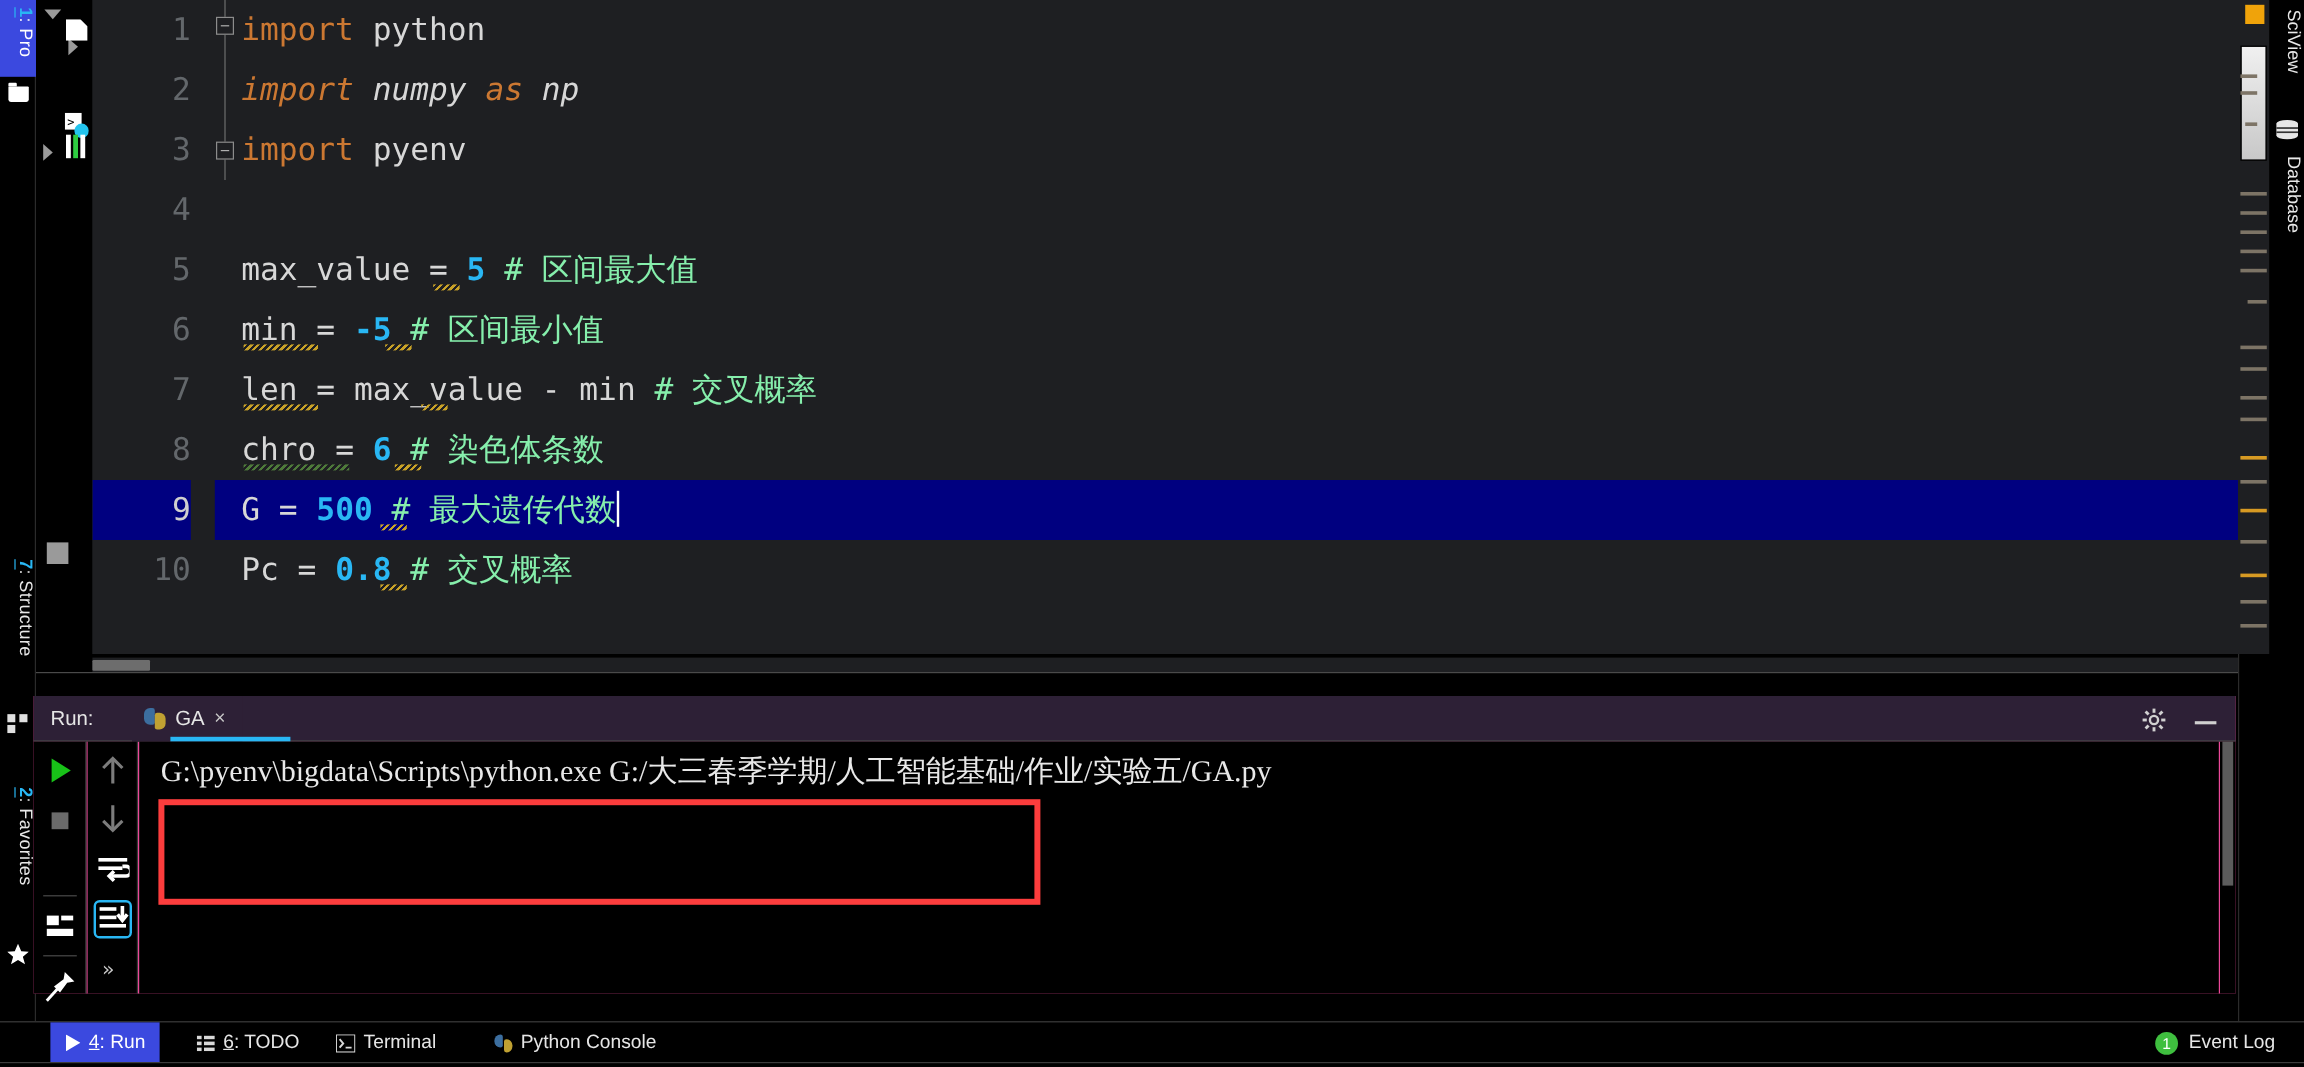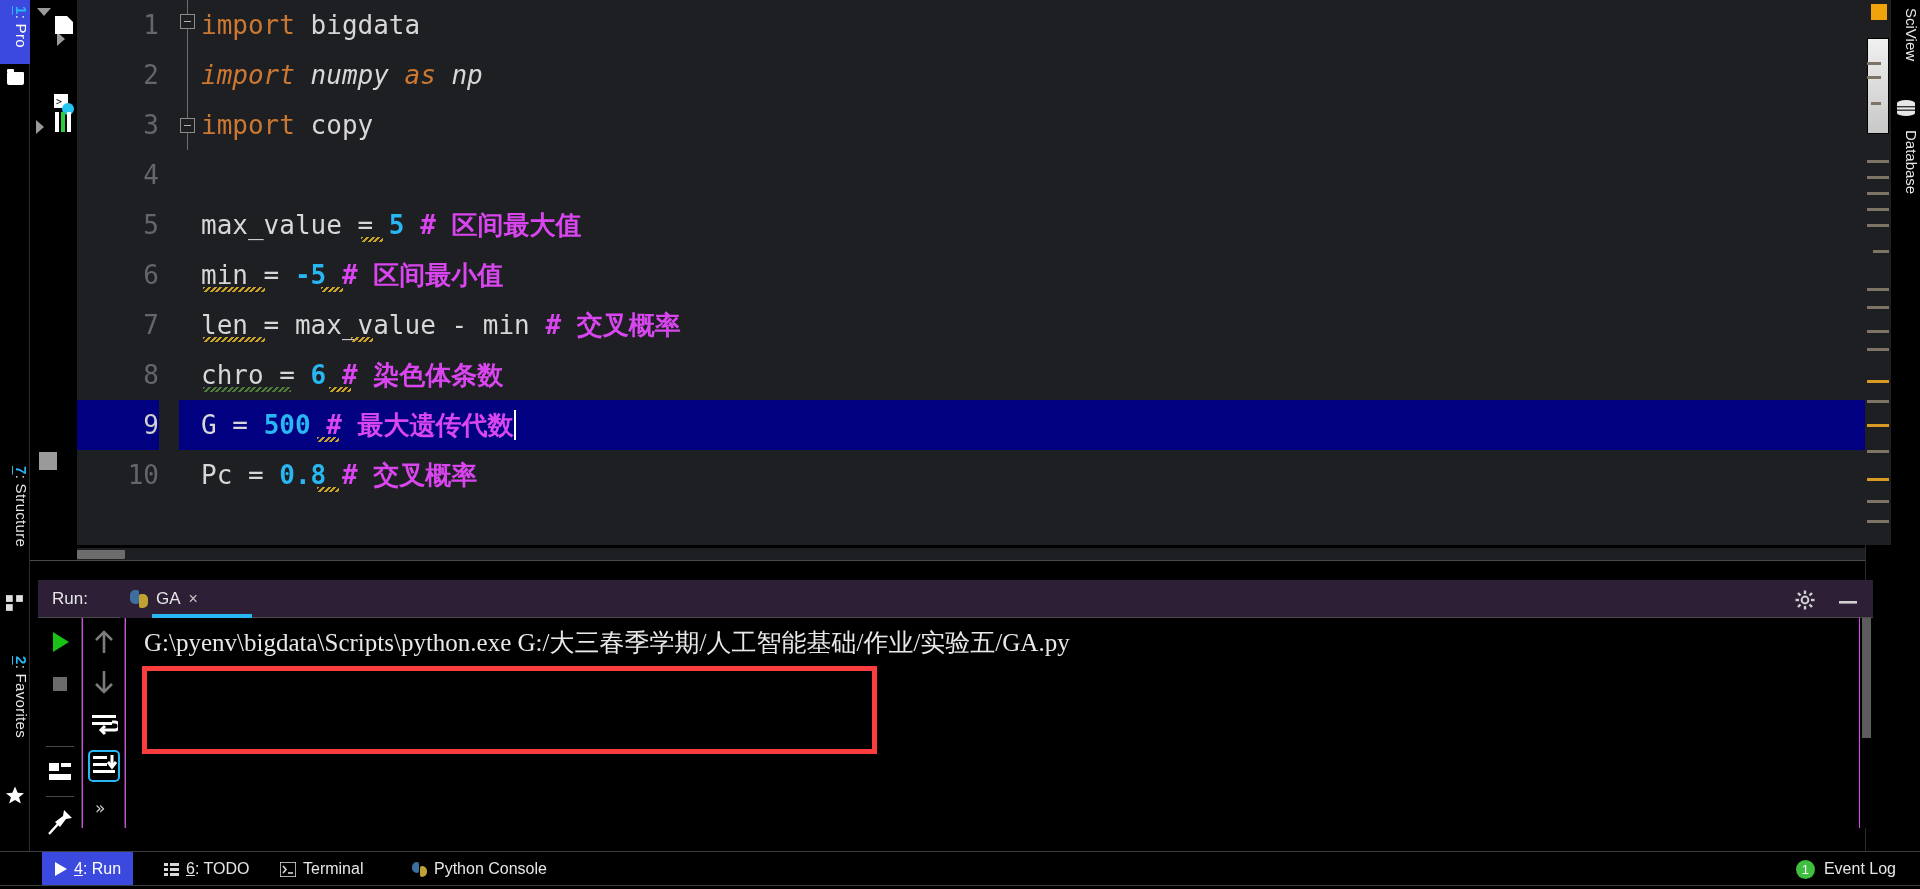--- a/index.html
+++ b/index.html
@@ -69,21 +69,21 @@
     color: #63676b;
   }
   .lnum.cur { color: #a5a5a5; }
   .line.hl { background: #000080; }
   .lrow { position: relative; height: 50px; }
   .lrow.hl .lnum { background: #000080; color:#cfcfcf; }
   .lrow.hl .line { background: #000080; }
 
   .kw   { color: #cc7832; }
   .num  { color: #29b7f4; font-weight: bold; }
-  .cmt  { color: #d946ef; font-weight: bold; }
+  .cmt  { color: #86efac; }
   .plain{ color: #d7d7d7; }
 
   .squig {
     position:absolute; bottom:8px; height:5px;
     background-image: repeating-linear-gradient(135deg,#b8860b 0 2px, transparent 2px 4px);
   }
   .squig.warn { background-image: repeating-linear-gradient(135deg,#c9a227 0 2px, transparent 2px 4px); }
   .squig.green{ background-image: repeating-linear-gradient(135deg,#4e7a3a 0 2px, transparent 2px 4px); }
 
   .fold-line {
@@ -124,22 +124,22 @@
   .mm-line { position:absolute; height:3px; background:#7d7466; }
   .mm-orange { background:#d79a23; }
   .mm-thumb {
     position:absolute; right:2px; width:22px; border:1px solid #000;
     background:linear-gradient(180deg,#f0f0f0,#c8c8c8);
   }
   .mm-orange-sq { position:absolute; width:16px; height:16px; background:#f0a30a; }
 
   
   .run-panel {
-    position: absolute; left: 38px; top: 580px; width: 1835px; height: 248px;
-    background: #d946ef;
+    position: absolute; left: 28px; top: 580px; width: 1835px; height: 248px;
+    background: #ec4899;
   }
   .run-header {
     position:absolute; left:0; top:0; width:100%; height:38px;
     background:#2d2036;
     border-bottom: 1px solid #4b4b4b;
   }
   .run-label {
     position:absolute; left:14px; top:9px; font-size:17px; color:#e6e6e6;
     font-family:"Liberation Sans", sans-serif;
   }
@@ -262,29 +262,29 @@
       <rect x="6" y="0" width="4" height="20" fill="#2ecc40"></rect>
       <rect x="12" y="0" width="4" height="20" fill="#ffffff"></rect>
     </svg>
     <div class="small-thumb" style="left:8px; top:452px;"></div>
   </div>
 
   <div class="editor">
     <div class="editor-inner" id="editor-lines">
         <div class="lrow">
           <div class="lnum">1</div>
-          <div class="line" style="margin-left: 102px; padding-left: 22px;"><div class="fold-line" style="left: 8px;"></div><div class="fold-box" style="left: 1px; top: 14px;"></div><span class="kw">import</span><span class="plain"> bigdata</span></div>
+          <div class="line" style="margin-left: 102px; padding-left: 22px;"><div class="fold-line" style="left: 8px;"></div><div class="fold-box" style="left: 1px; top: 14px;"></div><span class="kw">import</span><span class="plain"> python</span></div>
         </div>
         <div class="lrow">
           <div class="lnum">2</div>
           <div class="line" style="margin-left: 102px; padding-left: 22px; font-style: italic;"><div class="fold-line" style="left: 8px;"></div><span class="kw">import</span><span class="plain"> numpy </span><span class="kw">as</span><span class="plain"> np</span></div>
         </div>
         <div class="lrow">
           <div class="lnum">3</div>
-          <div class="line" style="margin-left: 102px; padding-left: 22px;"><div class="fold-line" style="left: 8px;"></div><div class="fold-box" style="left: 1px; top: 18px;"></div><span class="kw">import</span><span class="plain"> copy</span></div>
+          <div class="line" style="margin-left: 102px; padding-left: 22px;"><div class="fold-line" style="left: 8px;"></div><div class="fold-box" style="left: 1px; top: 18px;"></div><span class="kw">import</span><span class="plain"> pyenv</span></div>
         </div>
         <div class="lrow">
           <div class="lnum">4</div>
           <div class="line" style="margin-left: 102px; padding-left: 22px;"></div>
         </div>
         <div class="lrow">
           <div class="lnum">5</div>
           <div class="line" style="margin-left: 102px; padding-left: 22px;"><span class="plain">max_value = </span><span class="num">5</span><span class="plain"> </span><span class="cmt"># 区间最大值</span><div class="squig warn" style="left: 182px; width: 22px;"></div></div>
         </div>
         <div class="lrow">

